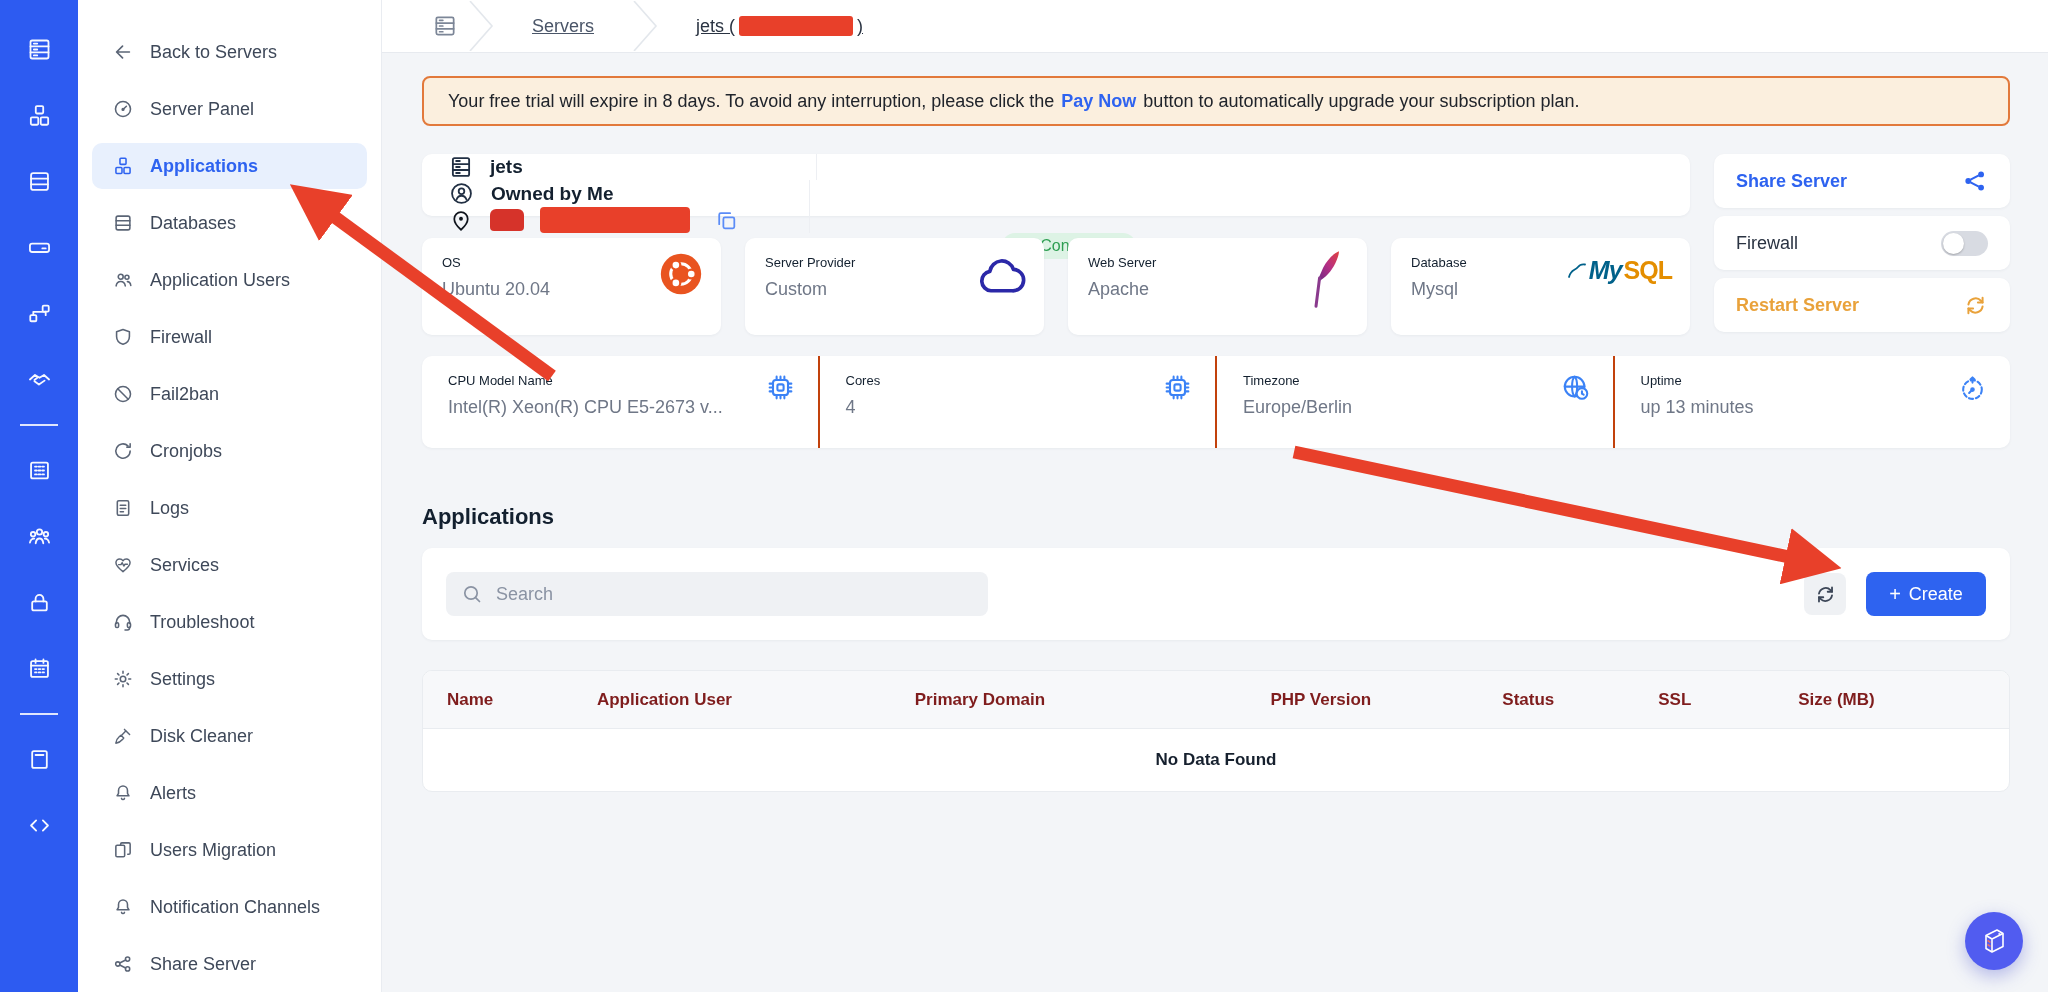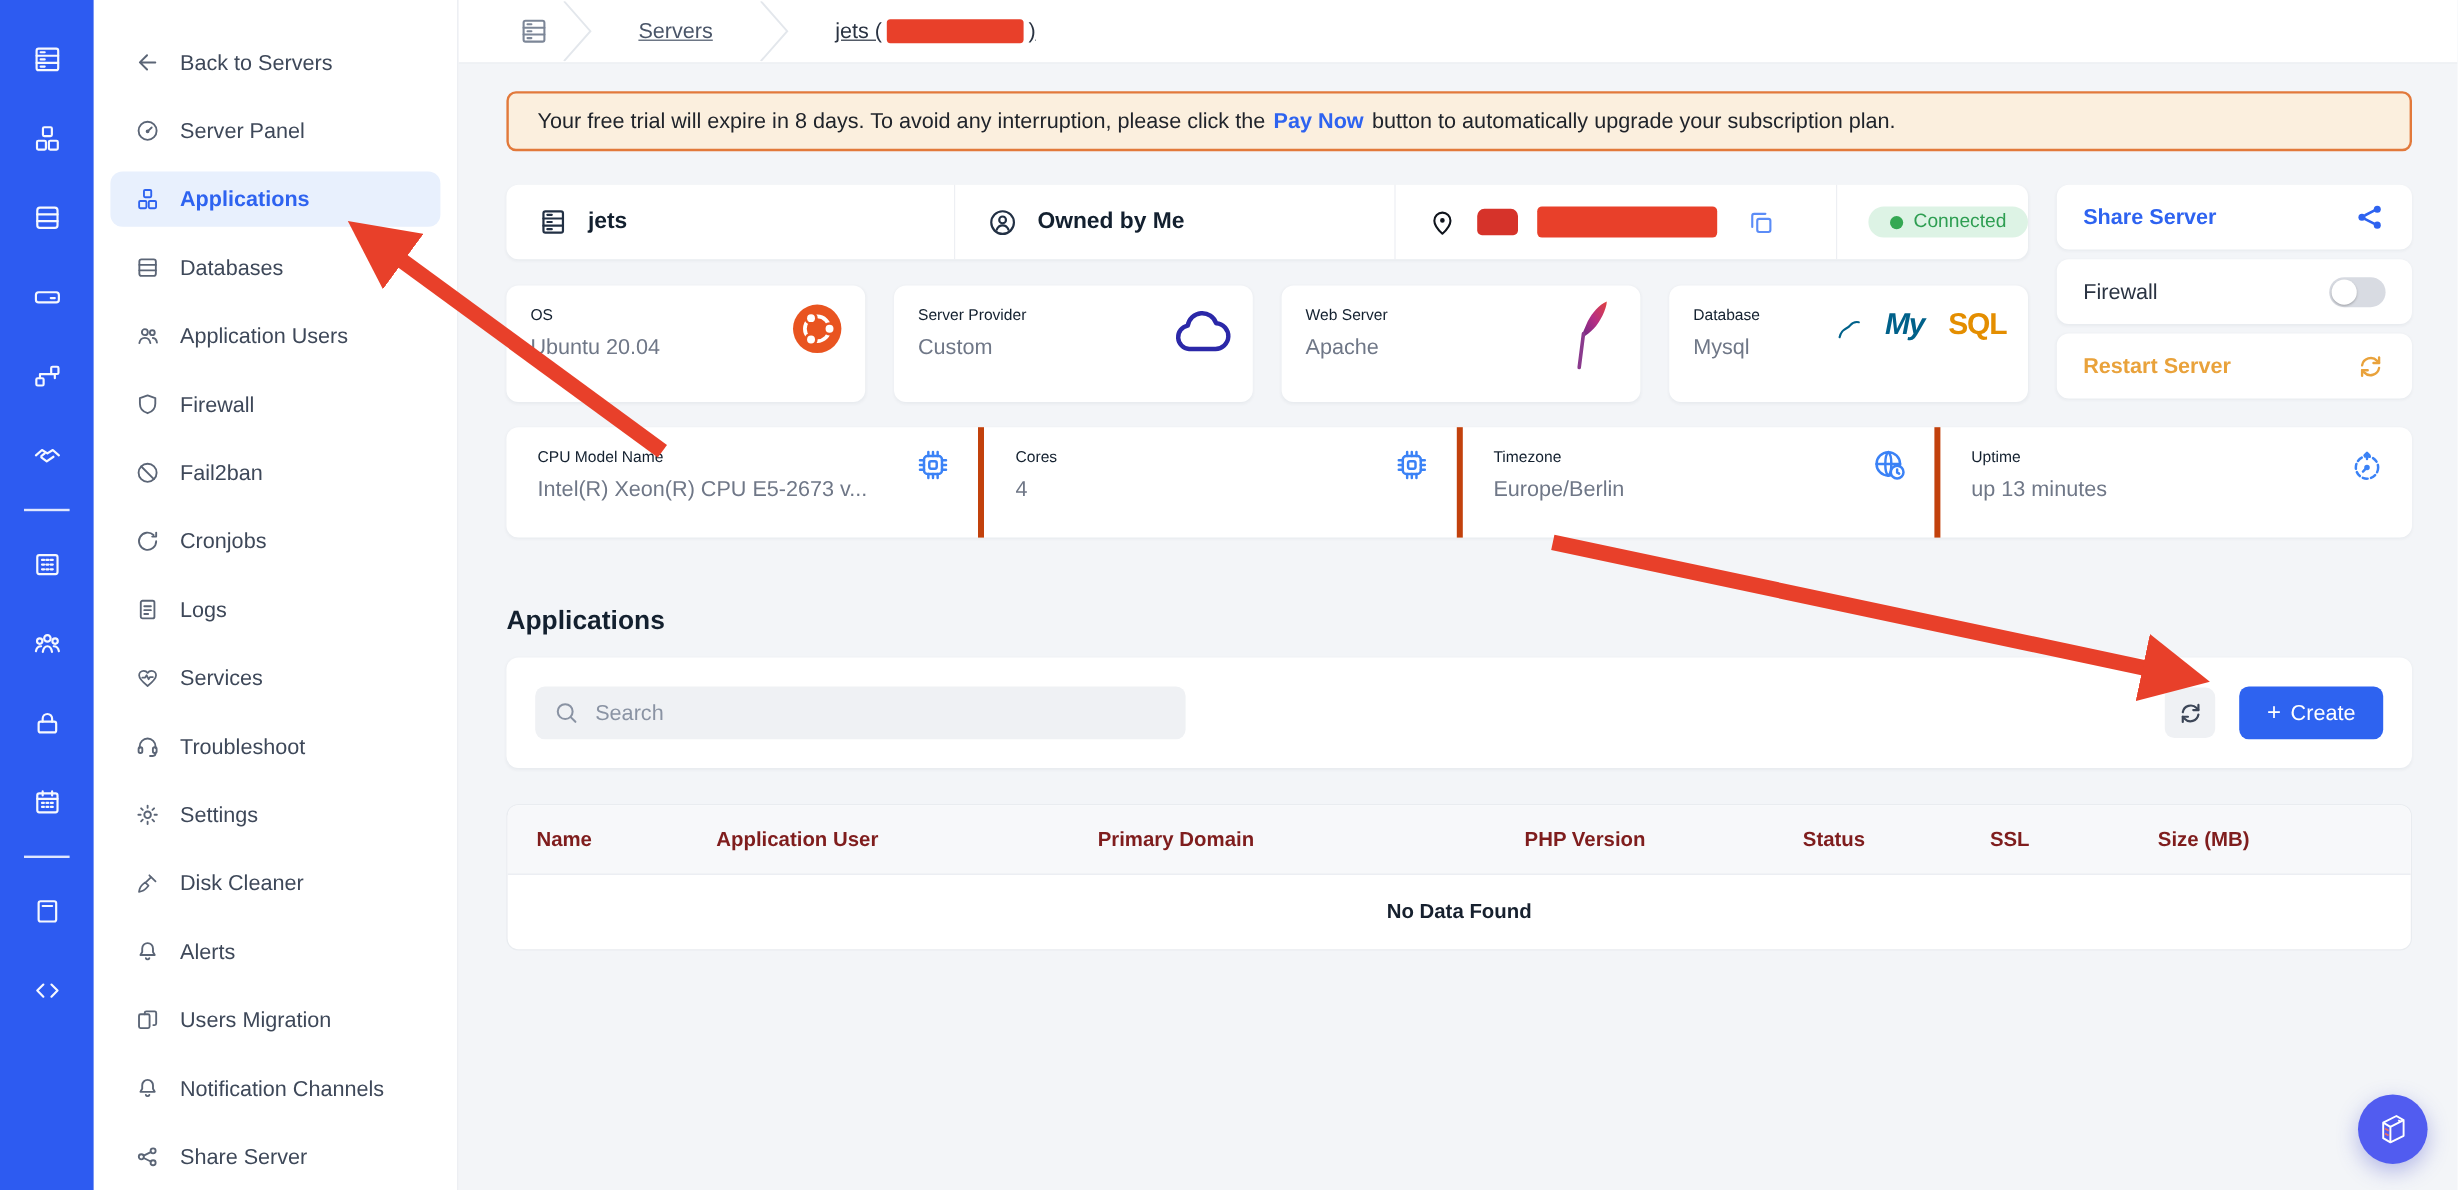--- a/index.html
+++ b/index.html
@@ -37,41 +37,41 @@
 
   
   .banner{margin-top:24px;height:46px;border:2px solid #e2793b;background:#fbefde;border-radius:8px;
           display:flex;align-items:center;padding:0 24px;font-size:18px;color:#20242b;gap:7px;white-space:nowrap;}
   .banner a{color:#2e63f0;font-weight:700;cursor:pointer;}
 
   
   .card{background:#fff;border-radius:10px;box-shadow:0 1px 3px rgba(25,35,60,.05);}
   .info-area{margin-top:28px;display:flex;gap:24px;}
   .info-left{flex:1;min-width:0;}
-  .row1{height:62px;display:flex;align-items:stretch;}
+  .row1{height:62px;display:flex;align-items:stretch;flex-direction:column;}
   .row1 .cell{display:flex;align-items:center;gap:16px;padding-left:26px;border-right:1px solid #edeff3;
               font-size:19px;font-weight:600;color:#13202f;}
   .row1 .cell:last-child{border-right:none;}
   .c-name{width:29%;}.c-owner{width:28.5%;}.c-loc{width:28.5%;}
   .c-status{flex:1;justify-content:center;padding-left:0;}
   .flag-redact{width:34px;height:22px;background:#d6332a;border-radius:6px 6px 4px 4px;}
   .bar-redact{width:150px;height:26px;background:#e8402a;border-radius:4px;margin-left:8px;}
   .copy-ic{color:#5b8cf7;margin-left:8px;cursor:pointer;}
   .badge{display:inline-flex;align-items:center;gap:9px;background:#ddf3e5;border-radius:19px;
          height:26px;padding:0 18px;font-size:16px;font-weight:500;color:#2e9e52;}
   .badge .dot{width:11px;height:11px;border-radius:50%;background:#34a853;}
 
   .row2{margin-top:22px;display:flex;gap:24px;height:97px;}
   .row2 .card{flex:1;position:relative;padding:17px 20px;box-sizing:border-box;}
   .lbl{font-size:13px;font-weight:400;color:#13202f;}
   .val{font-size:18px;color:#6f7787;margin-top:9px;}
   .card-ic{position:absolute;right:18px;top:14px;}
 
   .row3{margin-top:21px;height:92px;display:flex;align-items:stretch;}
-  .row3 .cell{flex:1;position:relative;padding:17px 0 0 26px;border-right:5px solid #c2410c;}
+  .row3 .cell{flex:1;position:relative;padding:17px 0 0 26px;border-right:2px solid #c2410c;}
   .row3 .cell:last-child{border-right:none;}
   .row3 .card-ic{right:22px;top:16px;color:#3b82f6;}
 
   
   .info-right{width:296px;display:flex;flex-direction:column;gap:8px;height:178px;}
   .act{flex:1;display:flex;align-items:center;justify-content:space-between;padding:0 22px;font-size:18px;}
   .act.share{color:#2e63f0;font-weight:600;cursor:pointer;}
   .act.restart{color:#e9a23b;font-weight:600;cursor:pointer;}
   .act.fw{color:#2a3342;font-weight:500;}
   .toggle{width:47px;height:25px;border-radius:13px;background:#d8dbe2;position:relative;cursor:pointer;}
@@ -476,21 +476,21 @@
                       </linearGradient>
                     </defs>
                     <path d="M13.8 1.2c-3.4 1.5-6.4 5-8.4 8.8l-2.6 6 .9.9 2-1.5c3.2-2.3 6.1-6.6 7.6-11.3.4-1.2.6-2.3.5-2.9z" fill="url(#apg)"></path>
                     <path d="M3.5 15.5 1.6 30.5" stroke="#8a3a8d" stroke-width="1.6" stroke-linecap="round"></path>
                   </svg>
               </span>
             </div>
             <div class="card">
               <div class="lbl">Database</div>
               <div class="val">Mysql</div>
-              <span class="card-ic" style="display:flex;align-items:flex-end;gap:20px;top:18px;">
+              <span class="card-ic" style="display:flex;align-items:center;gap:2px;top:18px;">
                 <svg width="20" height="20" viewBox="0 0 20 20" fill="none" stroke="#00618a" stroke-width="1.8" stroke-linecap="round">
                     <path d="M2 16C4 8 8 10 11 6c1.5-2 4-3 7-2.5"></path>
                   </svg>
                 <span style="font-size:25px;font-weight:700;color:#00618a;font-style:italic;letter-spacing:-1px;">My</span>
                   <span style="font-size:25px;font-weight:700;color:#e48e00;letter-spacing:-1px;">SQL</span>
               </span>
             </div>
           </div>
         </div>
 

